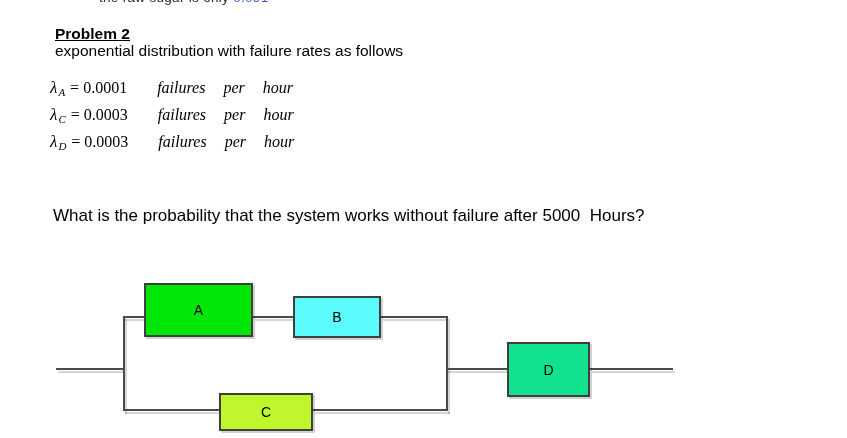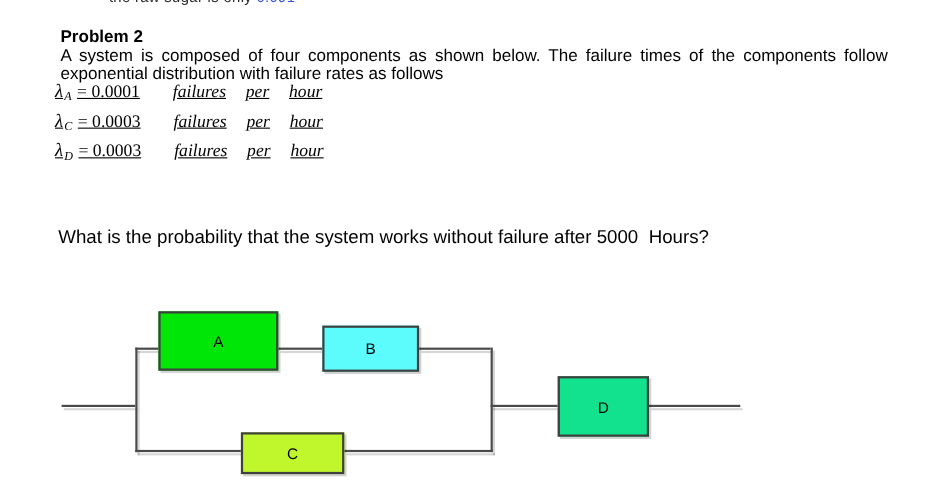--- a/index.html
+++ b/index.html
@@ -10,28 +10,28 @@
     position:relative;
     overflow:hidden;
     color:#000;
   }
 
   
   .clip-frag { position:absolute; left:99px; top:0; height:6px; width:240px; overflow:hidden; }
   .clip-frag .inner { display:block; position:relative; top:-10px; font-size:13.5px; letter-spacing:.3px; color:#2a2a2a; white-space:pre; }
   .frag-val { color:#3a57d0; }
 
-  .title { position:absolute; left:55px; top:25px; font-size:15.5px; font-weight:bold; }
+  .title { position:absolute; left:55px; top:25px; font-size:15.5px; font-weight:bold;text-decoration:underline; }
 
   .para { position:absolute; left:55px; top:42px; width:752px; font-size:15.5px; line-height:17px; }
   .para .l1 { text-align:justify; text-align-last:justify; }
   .para .l2 { text-align:left; }
 
   .rates { position:absolute; left:50px; top:74px; font-family:"Liberation Serif", serif; }
-  .rate-row { height:27px; line-height:17px; white-space:nowrap;text-decoration:underline; }
+  .rate-row { height:27px; line-height:27px; white-space:nowrap; }
   .lambda { font-style:italic; font-size:17px; }
   .sub { font-style:italic; font-size:11px; position:relative; top:3px; margin-left:1px; }
   .eq { font-size:16px; margin-left:5px; }
   .uword { font-style:italic; font-size:16px; margin-left:18px; }
   .uword.first { margin-left:30px; }
 
   .question { position:absolute; left:53px; top:206px; font-size:17px; white-space:pre; }
 
   
   .blk {
@@ -64,21 +64,20 @@
 <body>
 
 <div>
 
   <div class="clip-frag">
     <span class="inner"><span>the raw sugar is only </span><span class="frag-val">0.091</span></span>
   </div>
 
   <div class="title">Problem 2</div>
   <div class="para">
-    <div class="l1">A system is composed of four components as shown below. The failure times of the components follow</div>
     <div class="l2">exponential distribution with failure rates as follows</div>
   </div>
 
   <div class="rates">
     <div class="rate-row">
       <span class="lambda">λ</span><span class="sub">A</span><span class="eq">= 0.0001</span><span class="uword first">failures</span><span class="uword">per</span><span class="uword">hour</span>
     </div>
     <div class="rate-row">
       <span class="lambda">λ</span><span class="sub">C</span><span class="eq">= 0.0003</span><span class="uword first">failures</span><span class="uword">per</span><span class="uword">hour</span>
     </div>

